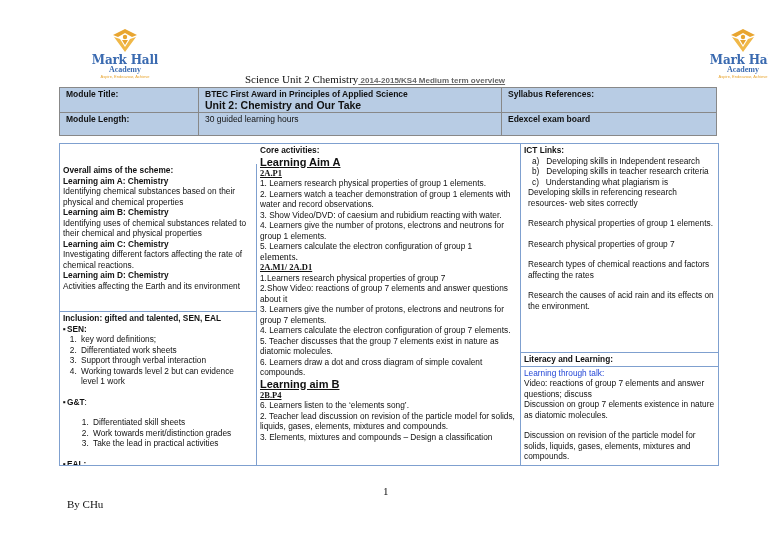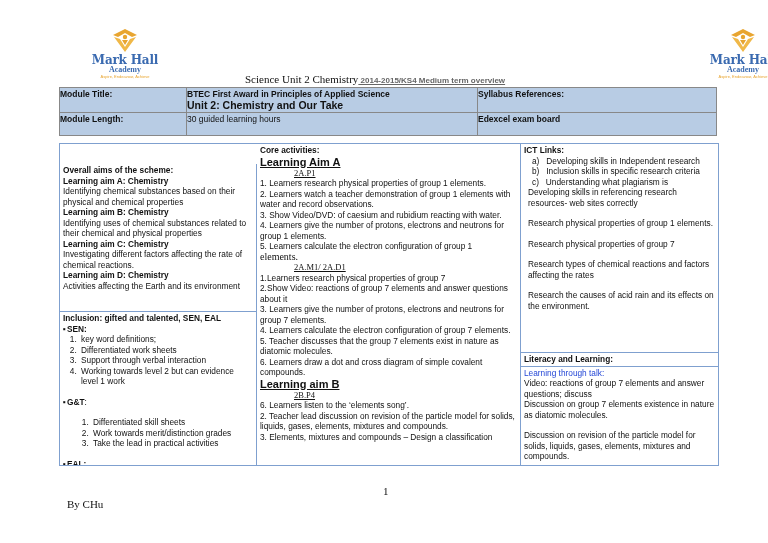--- a/index.html
+++ b/index.html
@@ -10,39 +10,39 @@
   .logo.right { left: 678px; top: 27px; }
   .logo svg { display: block; margin: 0 auto; }
   .logo .name { font-family: "DejaVu Serif", serif; font-weight: bold; font-size: 12px; color: #3a6ab0; line-height: 12px; margin-top: 1px; letter-spacing: -0.2px; }
   .logo .sub { font-family: Liberation Serif, serif; font-weight: bold; font-size: 8px; color: #3a6ab0; line-height: 8px; }
   .logo .tag { font-size: 4px; color: #e8a530; line-height: 6px; }
 
   .doc-title { position: absolute; left: 245px; top: 73px; font-family: "Liberation Serif", serif; font-size: 11px; color: #111; white-space: nowrap; }
   .doc-title .u { font-family: "Liberation Sans", sans-serif; font-weight: bold; font-size: 8px; color: #666; text-decoration: underline; }
 
   table.header { position: absolute; left: 59px; top: 87px; width: 658px; border-collapse: collapse; background: #b8cce4; font-size: 8.5px; }
-  table.header td { border: 1px solid #888; padding: 1px 0; vertical-align: top; }
+  table.header td { border: 1px solid #888; padding: 1px 6px; vertical-align: top; }
   table.header td.c1 { width: 126px; font-weight: bold; }
   table.header td.c2 { width: 176px; }
   table.header td.c3 { font-weight: bold; }
   .h-prog { font-weight: bold; }
   .h-unit { font-weight: bold; font-size: 10.5px; }
   .row1 td { height: 22px; }
   .row2 td { height: 20px; }
 
   .main { position: absolute; left: 59px; top: 143px; width: 658px; height: 321px; border: 1px solid #7fa0cf; font-size: 8.3px; line-height: 10.5px; }
   .col { position: absolute; top: 0; bottom: 0; overflow: hidden; }
   .col1 { left: 0; width: 196px; border-right: 1px solid #7fa0cf; margin-top: 20px; }
   .col2 { left: 197px; width: 263px; border-right: 1px solid #7fa0cf; }
   .col3 { left: 461px; right: 0; }
   .cell { padding: 1px 3px; }
   .aims { height: 145px; border-bottom: 1px solid #7fa0cf; }
   .b { font-weight: bold; }
   .la { font-weight: bold; font-size: 11px; text-decoration: underline; line-height: 12px; }
-  .code { font-family: "Liberation Serif", serif; font-weight: normal; font-size: 8.5px; text-decoration: underline; margin-left: 34px; }
+  .code { font-family: "Liberation Serif", serif; font-weight: bold; font-size: 8.5px; text-decoration: underline; }
   .serif { font-family: "Liberation Serif", serif; font-size: 10px; }
   ol { margin: 0; padding-left: 16px; }
   ol.indent { padding-left: 28px; }
   ol li { padding-left: 2px; }
   ol.alpha { list-style-type: lower-alpha; }
   .bullet::before { content: "\25AA"; margin-right: 1px; }
   .gap { height: 10px; }
   .ict { height: 206px; border-bottom: 1px solid #7fa0cf; }
   .lit-head { border-bottom: 1px solid #7fa0cf; font-weight: bold; }
   .blue { color: #2447d6; }
@@ -158,21 +158,21 @@
       <div>2. Teacher lead discussion on revision of the particle model for solids, liquids, gases, elements, mixtures and compounds.</div>
       <div>3. Elements, mixtures and compounds – Design a classification</div>
     </div>
   </div>
 
   <div class="col col3">
     <div class="cell ict">
       <div class="b">ICT Links:</div>
       <ol class="alpha" style="list-style-type: none; padding-left: 6px;">
         <li><span>a)&nbsp;&nbsp;&nbsp;</span><span>Developing skills in Independent research</span></li>
-        <li><span>b)&nbsp;&nbsp;&nbsp;</span><span>Inclusion skills in  specific research criteria</span></li>
+        <li><span>b)&nbsp;&nbsp;&nbsp;</span><span>Developing skills in  teacher research criteria</span></li>
         <li><span>c)&nbsp;&nbsp;&nbsp;</span><span>Understanding what  plagiarism is</span></li>
       </ol>
       <div class="pad-l">Developing skills in referencing  research resources- web sites correctly</div>
       <div class="gap"></div>
       <div class="pad-l">Research physical properties of group 1 elements.</div>
       <div class="gap"></div>
       <div class="pad-l">Research physical properties of group 7</div>
       <div class="gap"></div>
       <div class="pad-l">Research types of chemical  reactions and factors affecting the rates</div>
       <div class="gap"></div>

